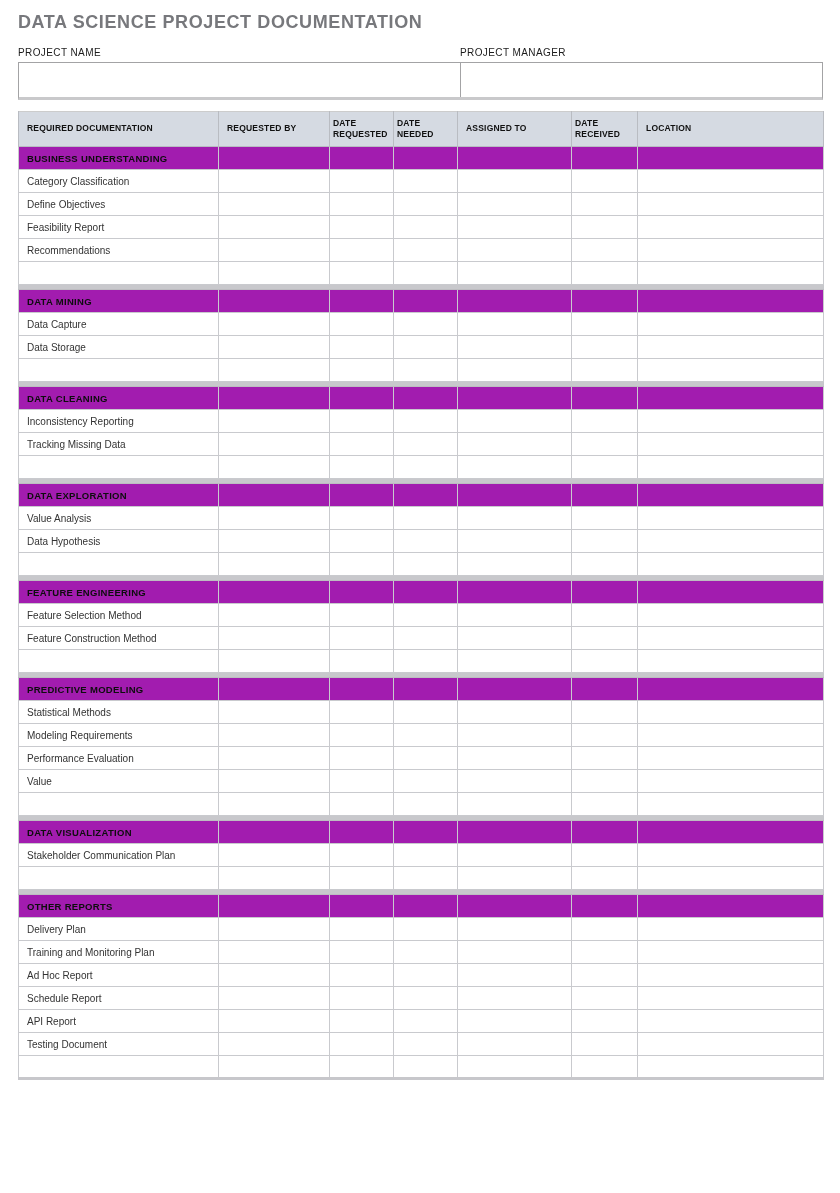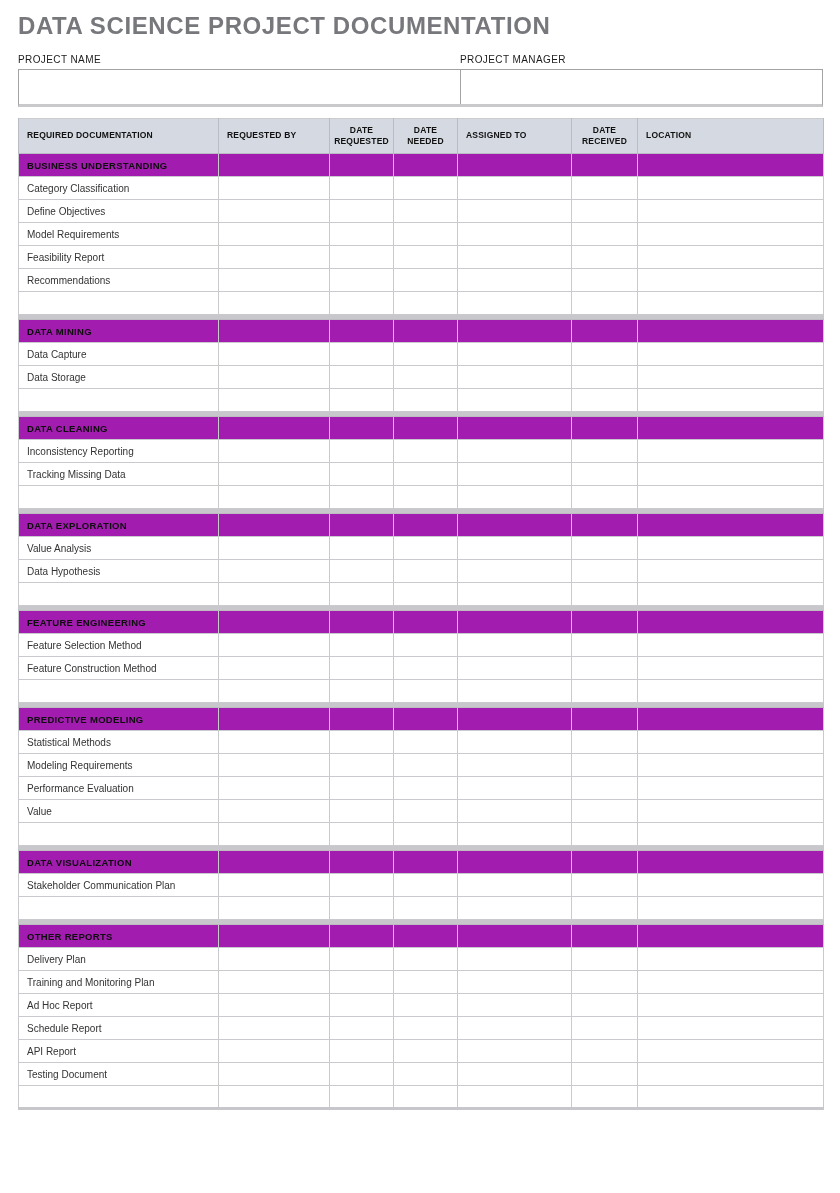--- a/index.html
+++ b/index.html
@@ -7,21 +7,21 @@
   body {
     height: 1193px;
     font-family: "Liberation Sans", sans-serif;
     color: #222;
     position: relative;
   }
   .page {
     padding: 10px 17px 0 18px;
   }
   .page-title {
-    font-size: 24px;
+    font-size: 18px;
     font-weight: bold;
     letter-spacing: 0.6px;
     color: #77787c;
     margin-top: 2px;
     margin-bottom: 14px;
   }
   
   .fields-labels { display: flex; width: 805px; }
   .fields-labels .flabel {
     font-size: 10px;
@@ -71,21 +71,21 @@
     font-weight: bold;
     color: #111;
     text-align: left;
     padding: 2px 4px 2px 8px;
     border: 1px solid #b9bcc2;
     border-top: none;
     line-height: 1.35;
     letter-spacing: 0.2px;
     text-transform: uppercase;
   }
-  th.center { text-align: center; padding: 2px 3px; }
+  th.center { text-align: left; padding: 2px 3px; }
   td {
     height: 23px;
     border: 1px solid #c9cace;
     font-size: 10px;
     color: #333;
     padding: 2px 4px 2px 8px;
     overflow: hidden;
     white-space: nowrap;
   }
   tr.section-row td {
@@ -167,29 +167,20 @@
           <tr>
             <td>Define Objectives</td>
             <td></td>
             <td></td>
             <td></td>
             <td></td>
             <td></td>
             <td></td>
           </tr>
           <tr>
-            <td>Model Requirements</td>
-            <td></td>
-            <td></td>
-            <td></td>
-            <td></td>
-            <td></td>
-            <td></td>
-          </tr>
-          <tr>
             <td>Feasibility Report</td>
             <td></td>
             <td></td>
             <td></td>
             <td></td>
             <td></td>
             <td></td>
           </tr>
           <tr>
             <td>Recommendations</td>

